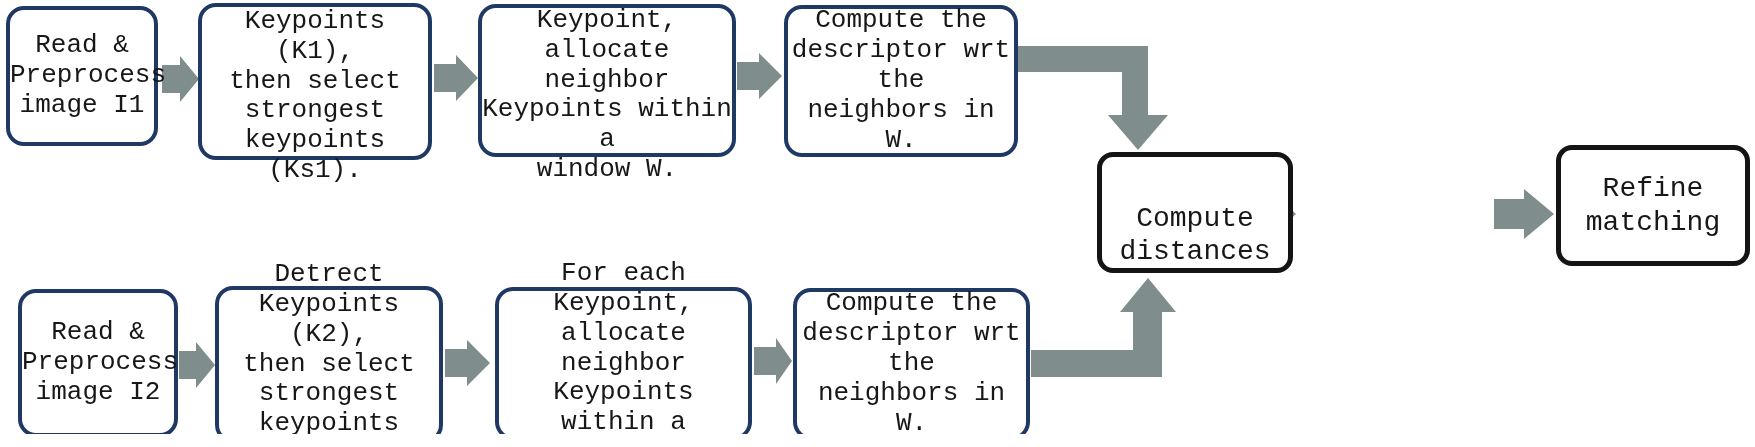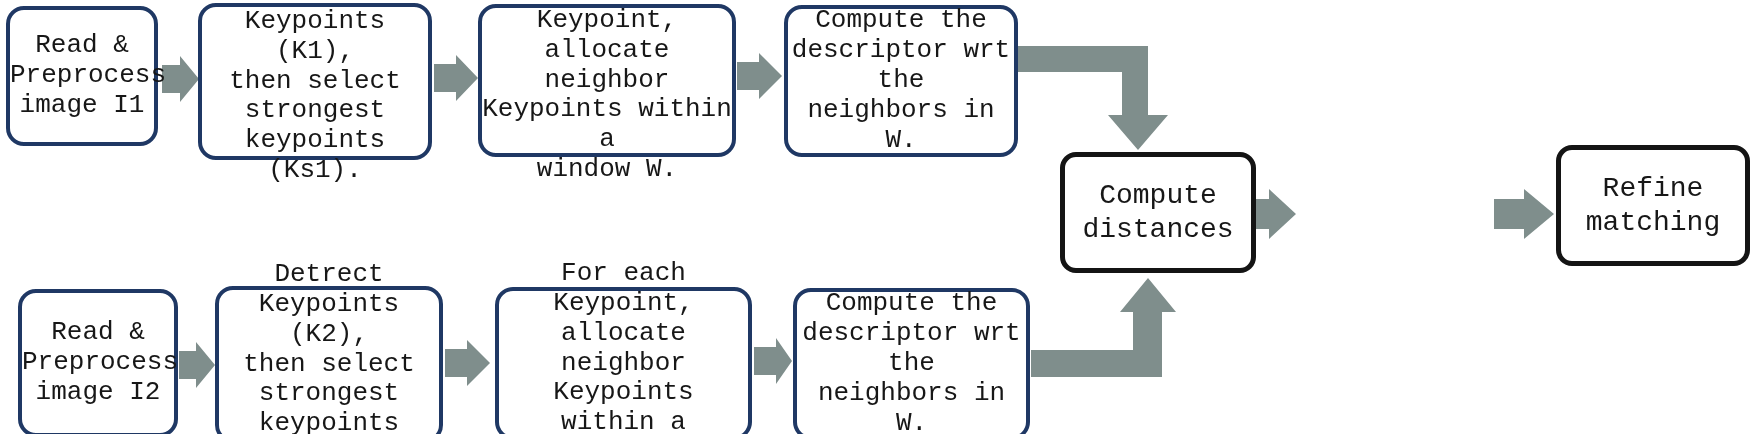--- a/index.html
+++ b/index.html
@@ -115,21 +115,21 @@
 allocate neighbor
 Keypoints within a
 window W.</span>
   </div>
   <div class="box navy" style="left:793px; top:288px; width:237px; height:152px;">
     <span>Compute the
 descriptor wrt the
 neighbors in W.</span>
   </div>
 
-  <div class="box black" style="left:1060px; top:152px; width:196px; height:121px;">
+  <div class="box black" style="left:1097px; top:152px; width:196px; height:121px;align-items:flex-end;">
     <span>Compute
 distances</span>
   </div>
   <div class="box black" style="left:1556px; top:145px; width:194px; height:121px;">
     <span>Refine
 matching</span>
   </div>
 
 </div>
 

